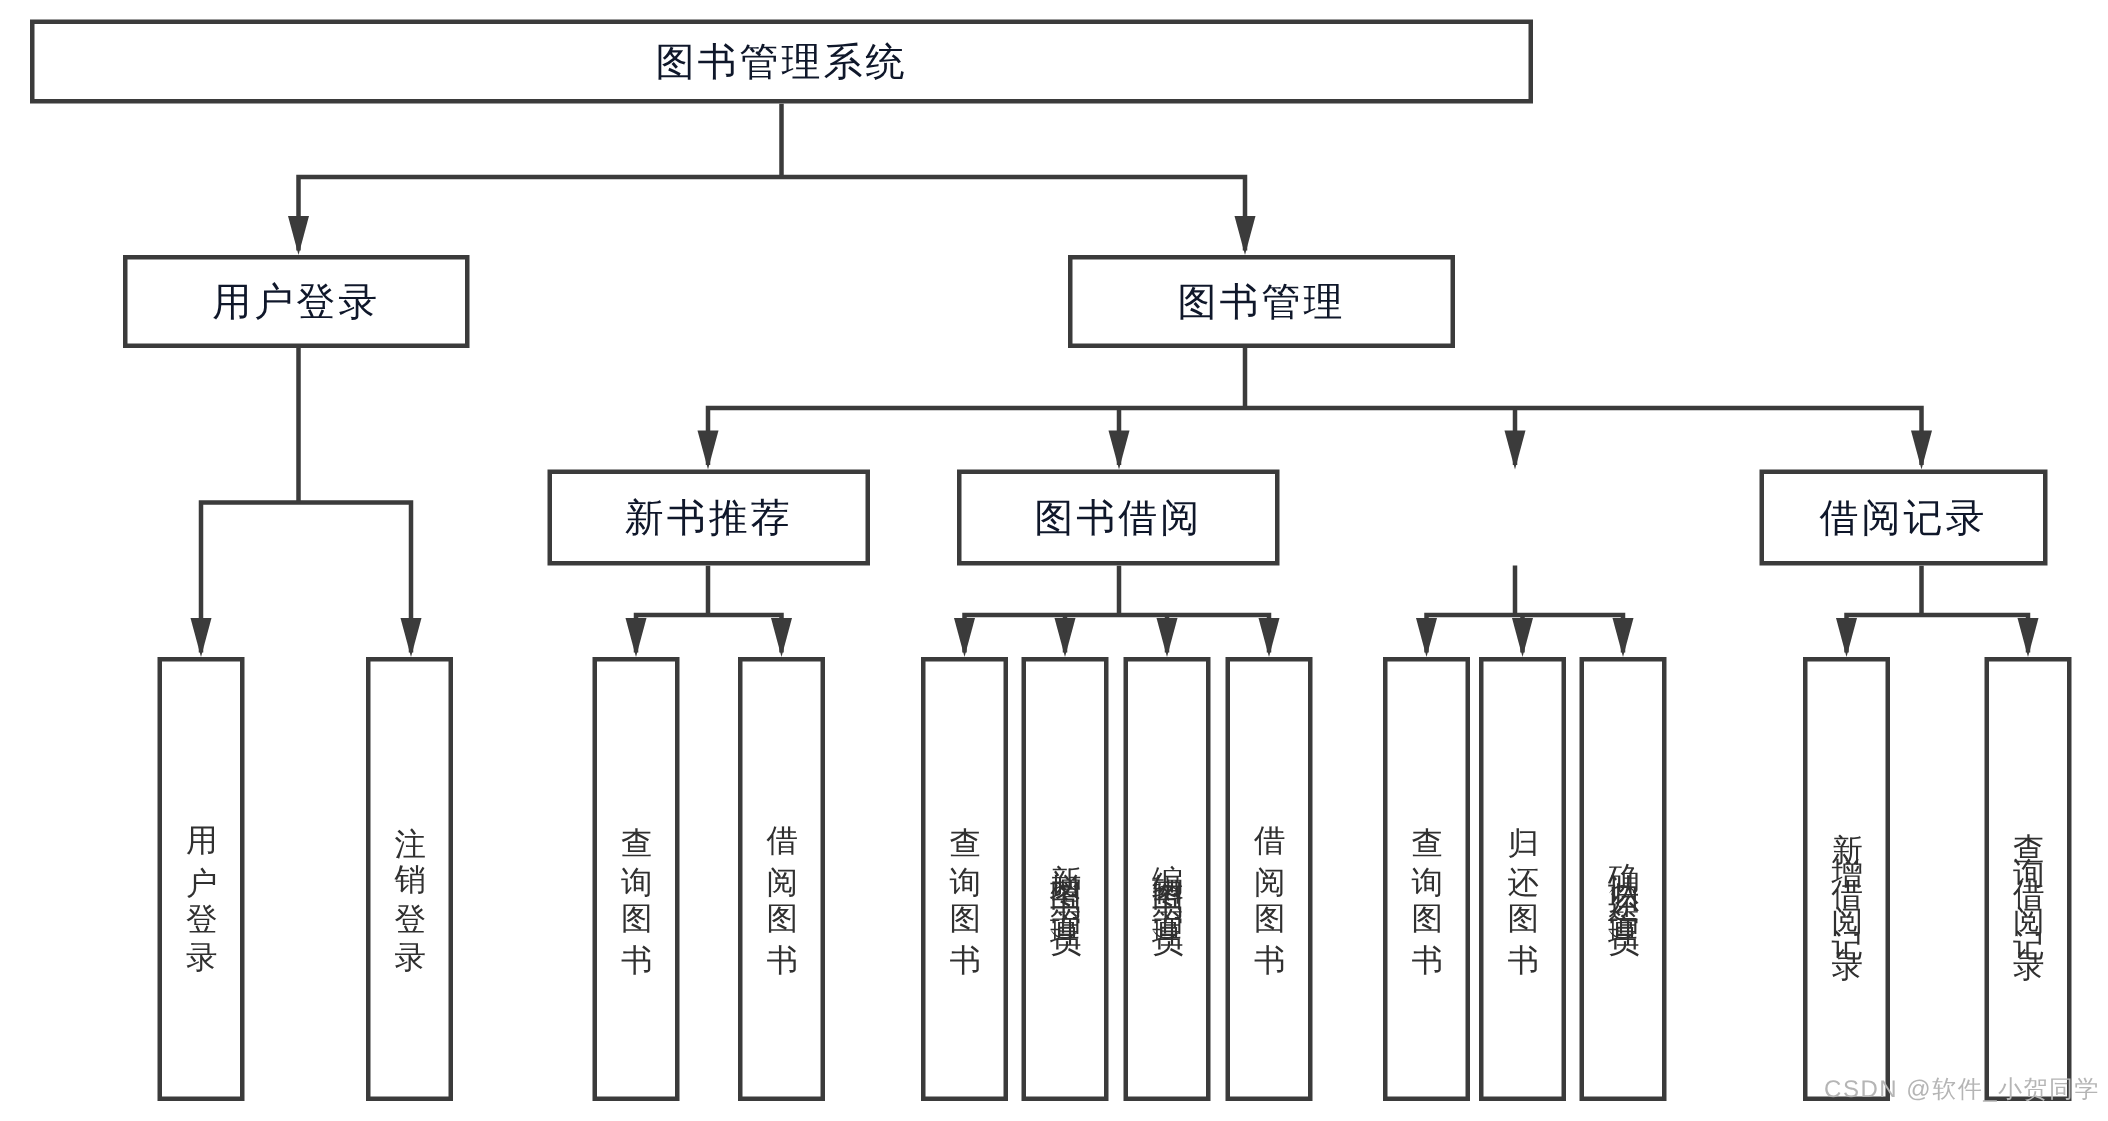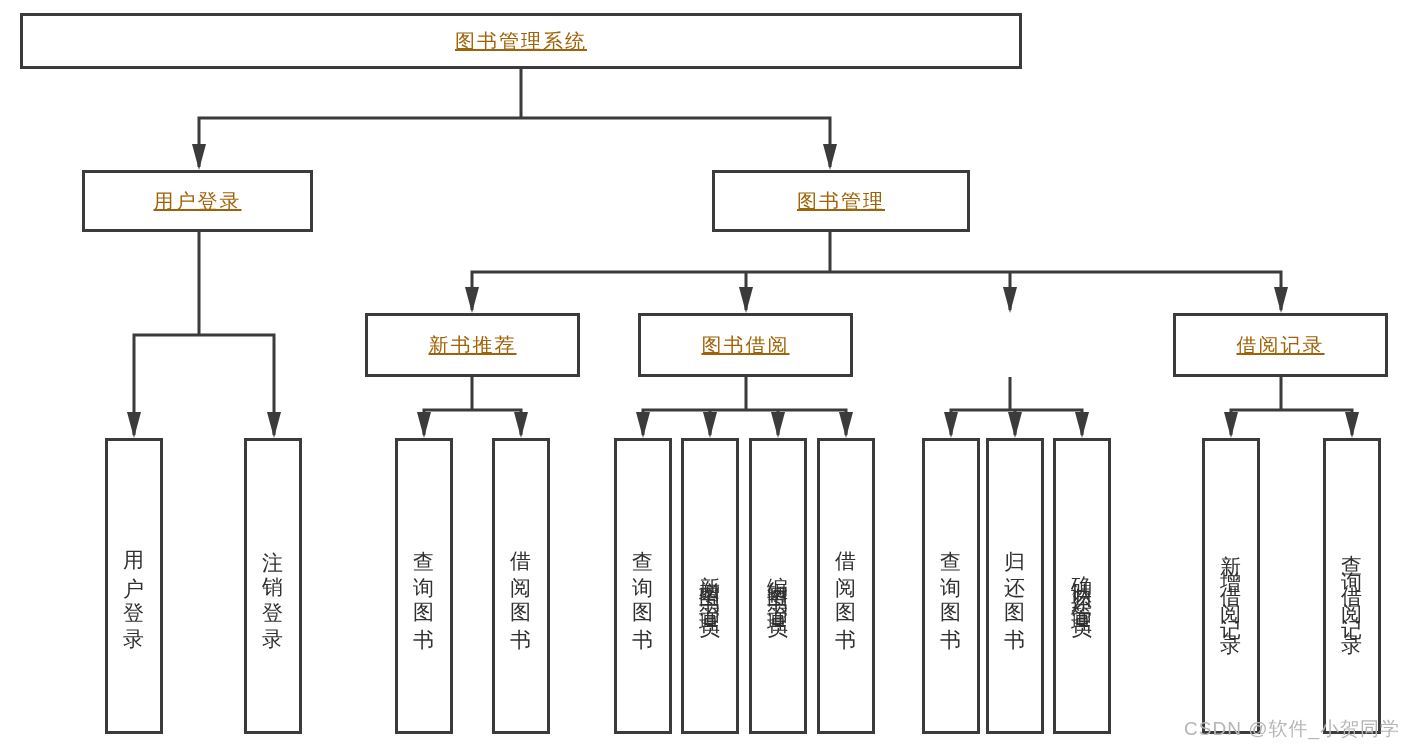--- a/index.html
+++ b/index.html
@@ -15,40 +15,39 @@
   .node{
     position:absolute;
     background:#ffffff;
     border:3px solid #3b3b3b;
     box-sizing:border-box;
     display:flex;
     align-items:center;
     justify-content:center;
   }
   .hlabel{
-    font-size:20px;
+    font-size:26px;
     letter-spacing:2px;
-    color:#a16207;
+    color:#0f172a;
     white-space:nowrap;
-    text-decoration:underline;
   }
   .root{font-size:19px;}
   .leaf{width:58px;height:296px;}
   .vtext{
     writing-mode:vertical-rl;
     font-size:21px;
     line-height:1;
     color:#303030;
     white-space:nowrap;
   }
   #watermark{
     position:absolute;
     right:5px;
     top:716px;
-    font-size:19px;
+    font-size:16px;
     color:#b5b5b5;
     letter-spacing:1px;
     white-space:nowrap;
   }
 </style>
 </head>
 <body>
 
 <div id="stage">
 
@@ -102,21 +101,21 @@
   <div class="node" style="left:712px;top:170px;width:258px;height:62px">
     <span class="hlabel">图书管理</span>
   </div>
 
   <div class="node" style="left:365px;top:313px;width:215px;height:64px">
     <span class="hlabel">新书推荐</span>
   </div>
   <div class="node" style="left:638px;top:313px;width:215px;height:64px">
     <span class="hlabel">图书借阅</span>
   </div>
-  <div class="node" style="left:1173px;top:313px;width:215px;height:64px">
+  <div class="node" style="left:1173px;top:313px;width:192px;height:64px">
     <span class="hlabel">借阅记录</span>
   </div>
 
   <div class="node leaf" style="left:105px;top:438px">
     <span class="vtext" style="letter-spacing: 26px;">用户登录</span>
   </div>
   <div class="node leaf" style="left:244px;top:438px">
     <span class="vtext" style="letter-spacing: 26px;">注销登录</span>
   </div>
 

